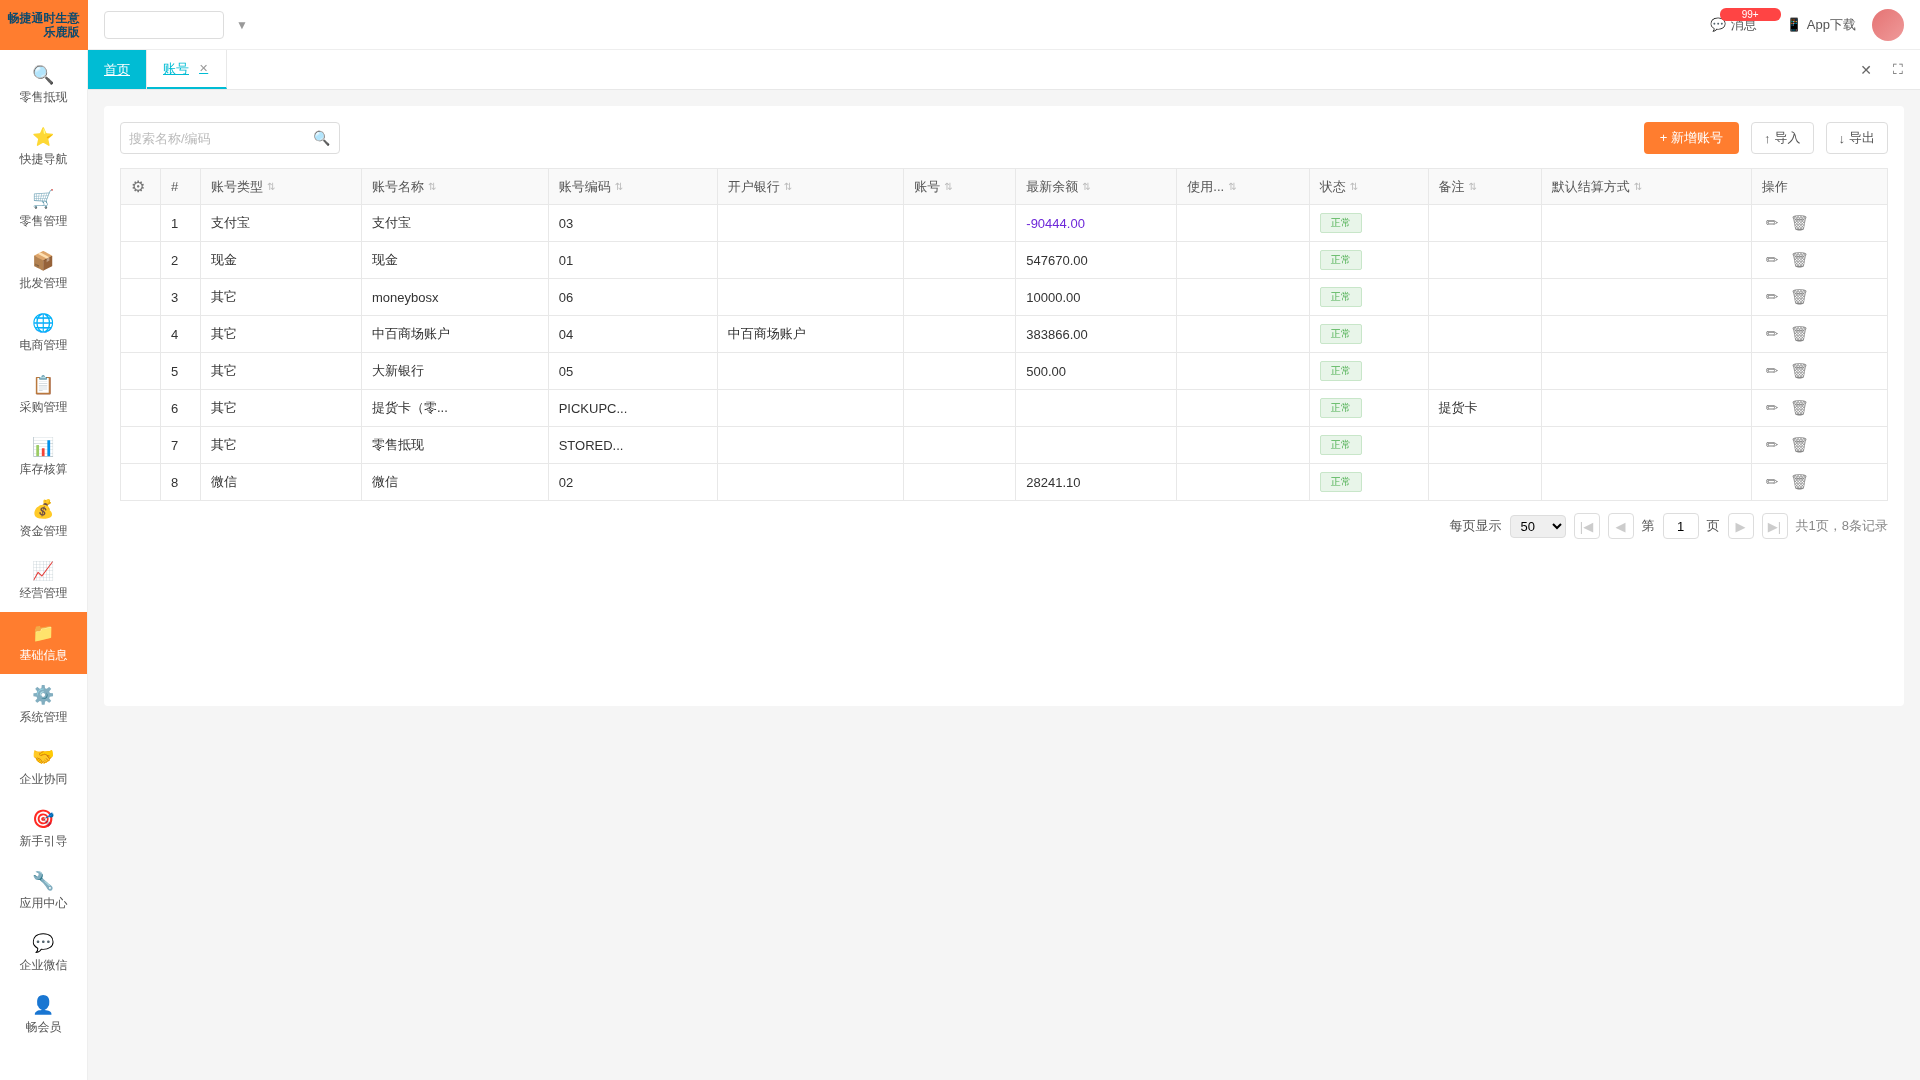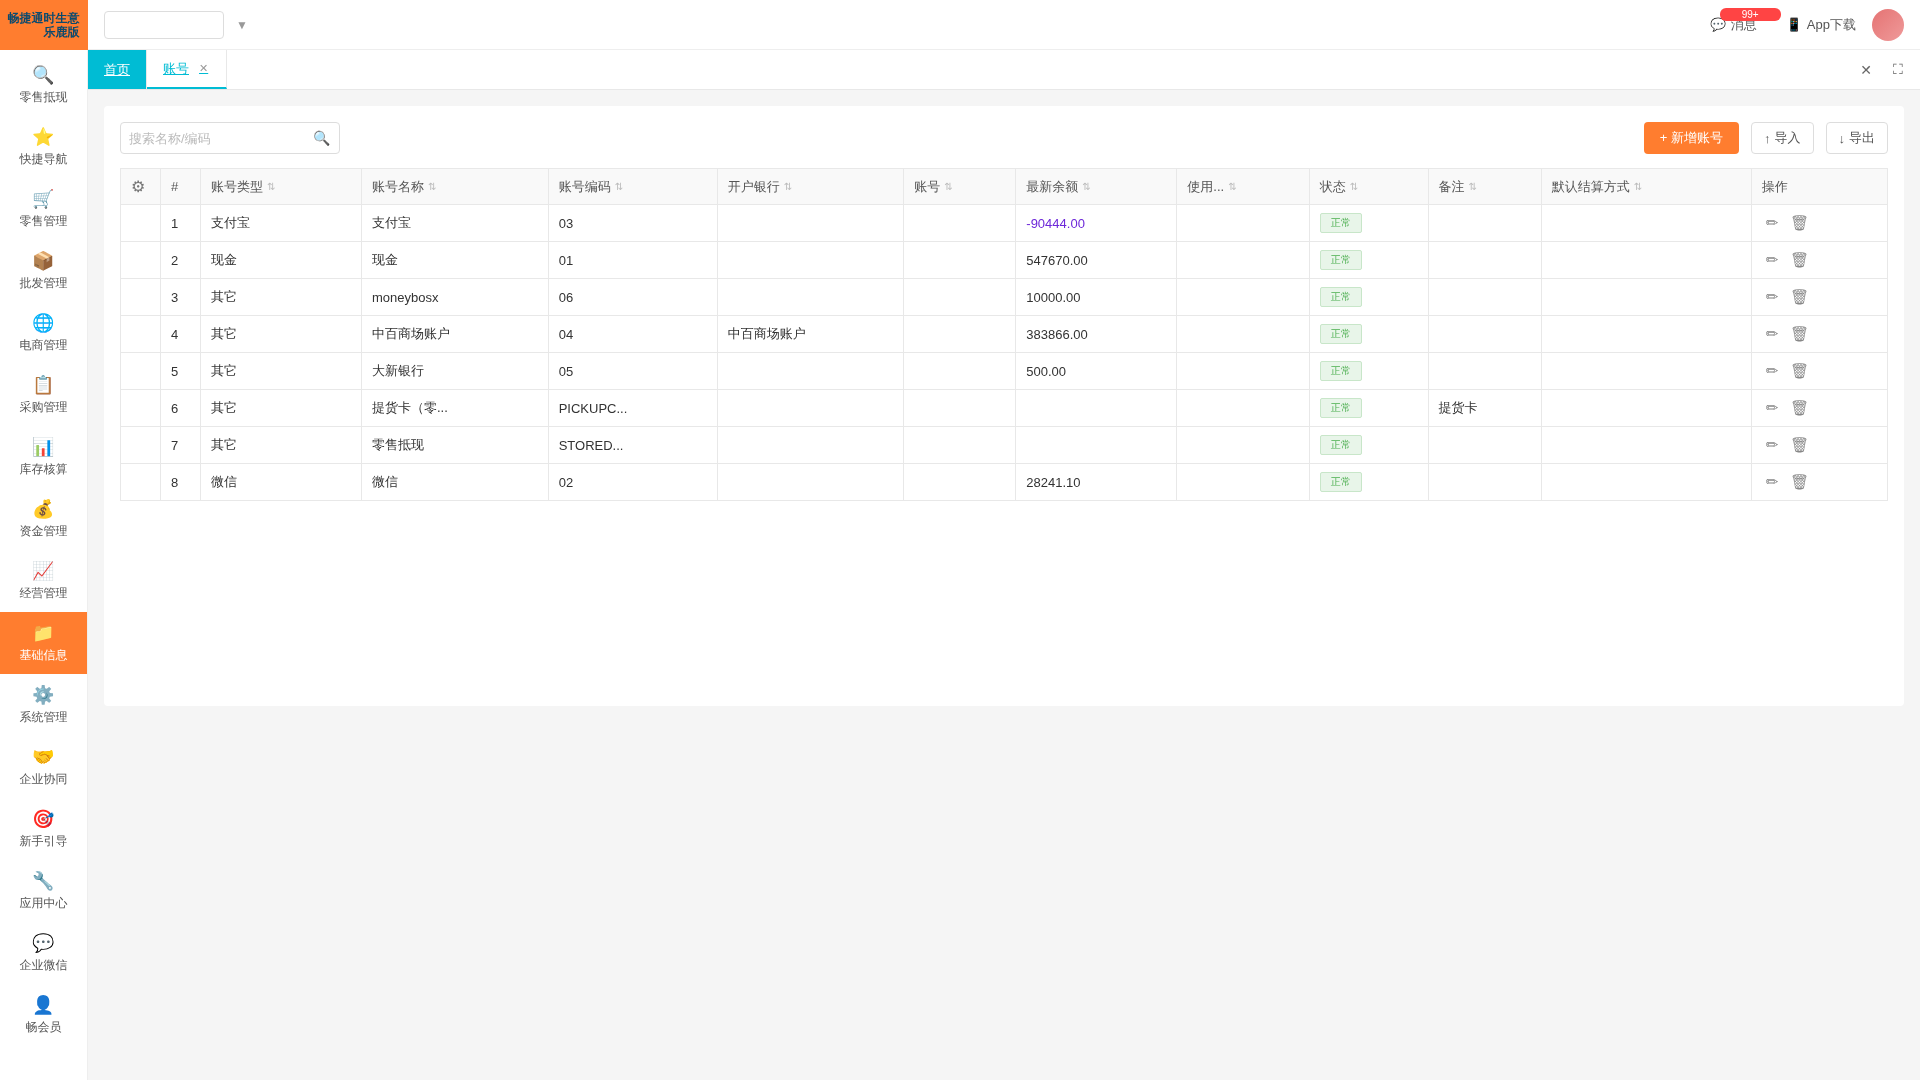--- a/index.html
+++ b/index.html
@@ -714,16 +714,32 @@
       <td></td>
       <td></td>
       <td>
         <button class="action-btn" title="编辑">✏</button>
         <button class="action-btn" title="删除">🗑</button>
       </td>
     </tr>
           </tbody>
       </table>
 
+      <div class="pagination-bar">
+        <span>每页显示</span>
+        <select class="page-size-select">
+          <option value="50">50</option>
+          <option value="20">20</option>
+          <option value="100">100</option>
+        </select>
+        <button class="page-nav-btn disabled">|◀</button>
+        <button class="page-nav-btn disabled">◀</button>
+        <span>第</span>
+        <input class="page-input" type="text" value="1" style="">
+        <span>页</span>
+        <button class="page-nav-btn disabled">▶</button>
+        <button class="page-nav-btn disabled">▶|</button>
+        <span class="page-info">共1页，8条记录</span>
+      </div>
 
     </div>
   </div>
 </div>
 
 </body></html>

